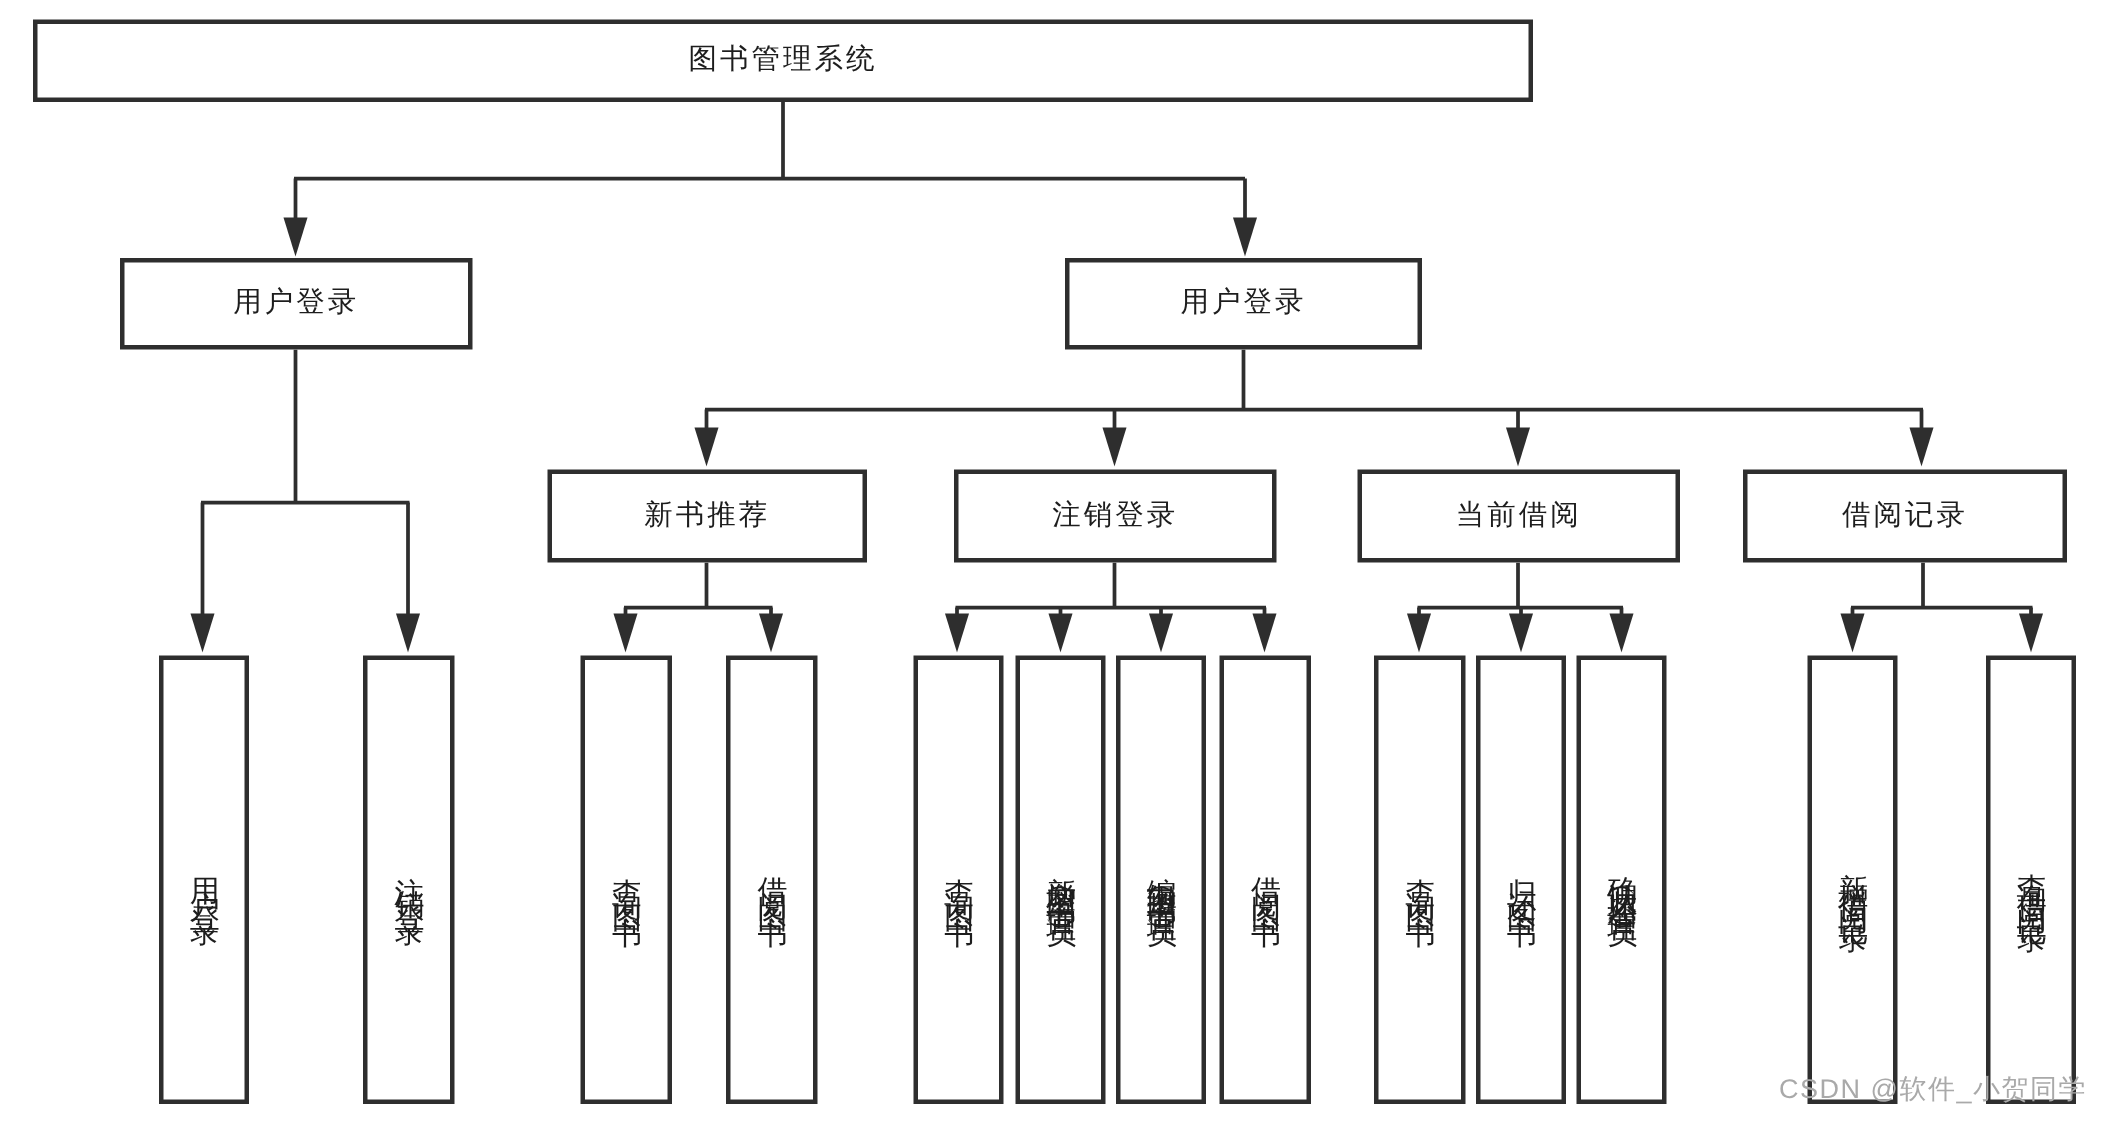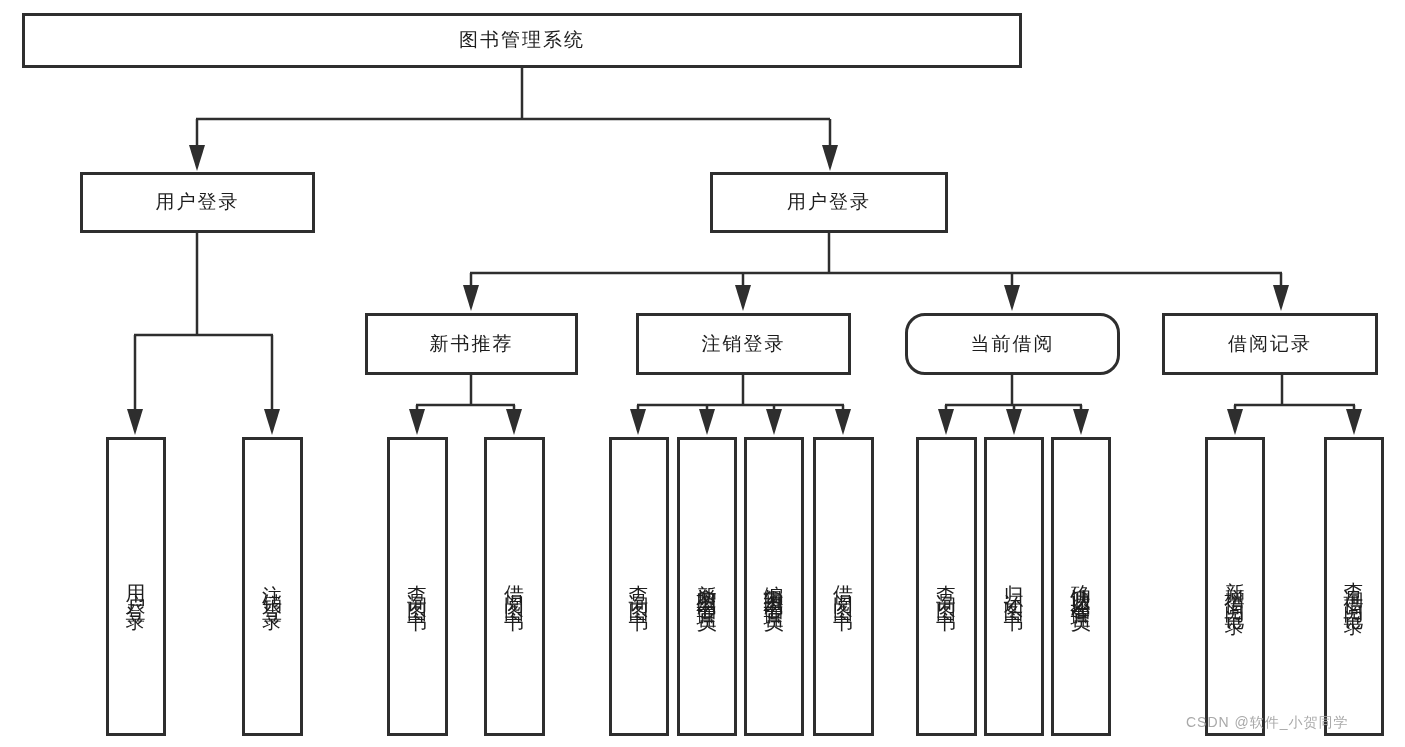--- a/index.html
+++ b/index.html
@@ -38,21 +38,21 @@
     writing-mode: vertical-rl;
     text-orientation: mixed;
     font-size: 20px;
     letter-spacing: 9px;
     padding: 8px 0;
   }
   .watermark {
     position: absolute;
     left: 1186px;
     top: 714px;
-    font-size: 14px;
+    font-size: 18px;
     color: #a9a9a9;
     letter-spacing: 1px;
     white-space: nowrap;
   }
 </style>
 </head>
 <body>
 
 <div id="stage">
 
@@ -122,21 +122,21 @@
     </g>
   </svg>
 
   <div class="box" style="left:22px; top:13px; width:1000px; height:55px;">图书管理系统</div>
 
   <div class="box" style="left:80px; top:172px; width:235px; height:61px;">用户登录</div>
   <div class="box" style="left:710px; top:172px; width:238px; height:61px;">用户登录</div>
 
   <div class="box" style="left:365px; top:313px; width:213px; height:62px;text-align:right;">新书推荐</div>
   <div class="box" style="left:636px; top:313px; width:215px; height:62px;">注销登录</div>
-  <div class="box" style="left:905px; top:313px; width:215px; height:62px;border-radius:20px;">当前借阅</div>
+  <div class="box" style="left:905px; top:313px; width:215px; height:62px;">当前借阅</div>
   <div class="box" style="left:1162px; top:313px; width:216px; height:62px;">借阅记录</div>
 
   <div class="box vbox" style="left:106px; top:437px; width:60px; height:299px;">用户登录</div>
   <div class="box vbox" style="left:242px; top:437px; width:61px; height:299px;">注销登录</div>
 
   <div class="box vbox" style="left:387px; top:437px; width:61px; height:299px;">查询图书</div>
   <div class="box vbox" style="left:484px; top:437px; width:61px; height:299px;">借阅图书</div>
 
   <div class="box vbox" style="left:609px; top:437px; width:60px; height:299px;">查询图书</div>
   <div class="box vbox" style="left:677px; top:437px; width:60px; height:299px; letter-spacing:4px;">新增图书（管理员）</div>

